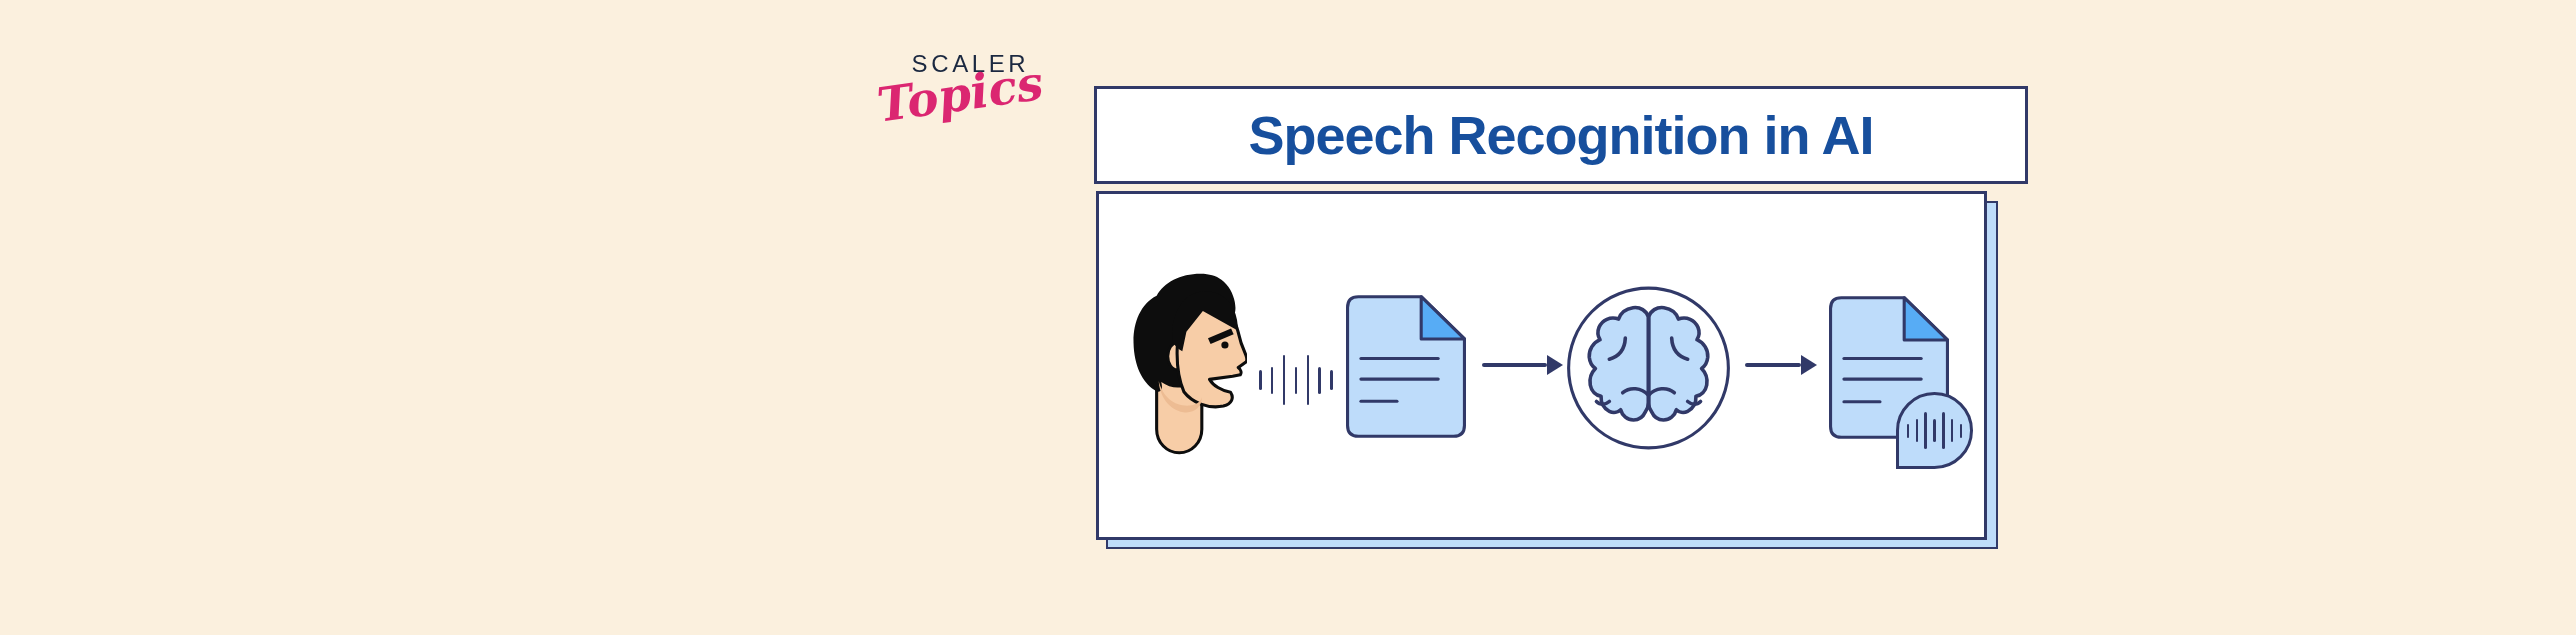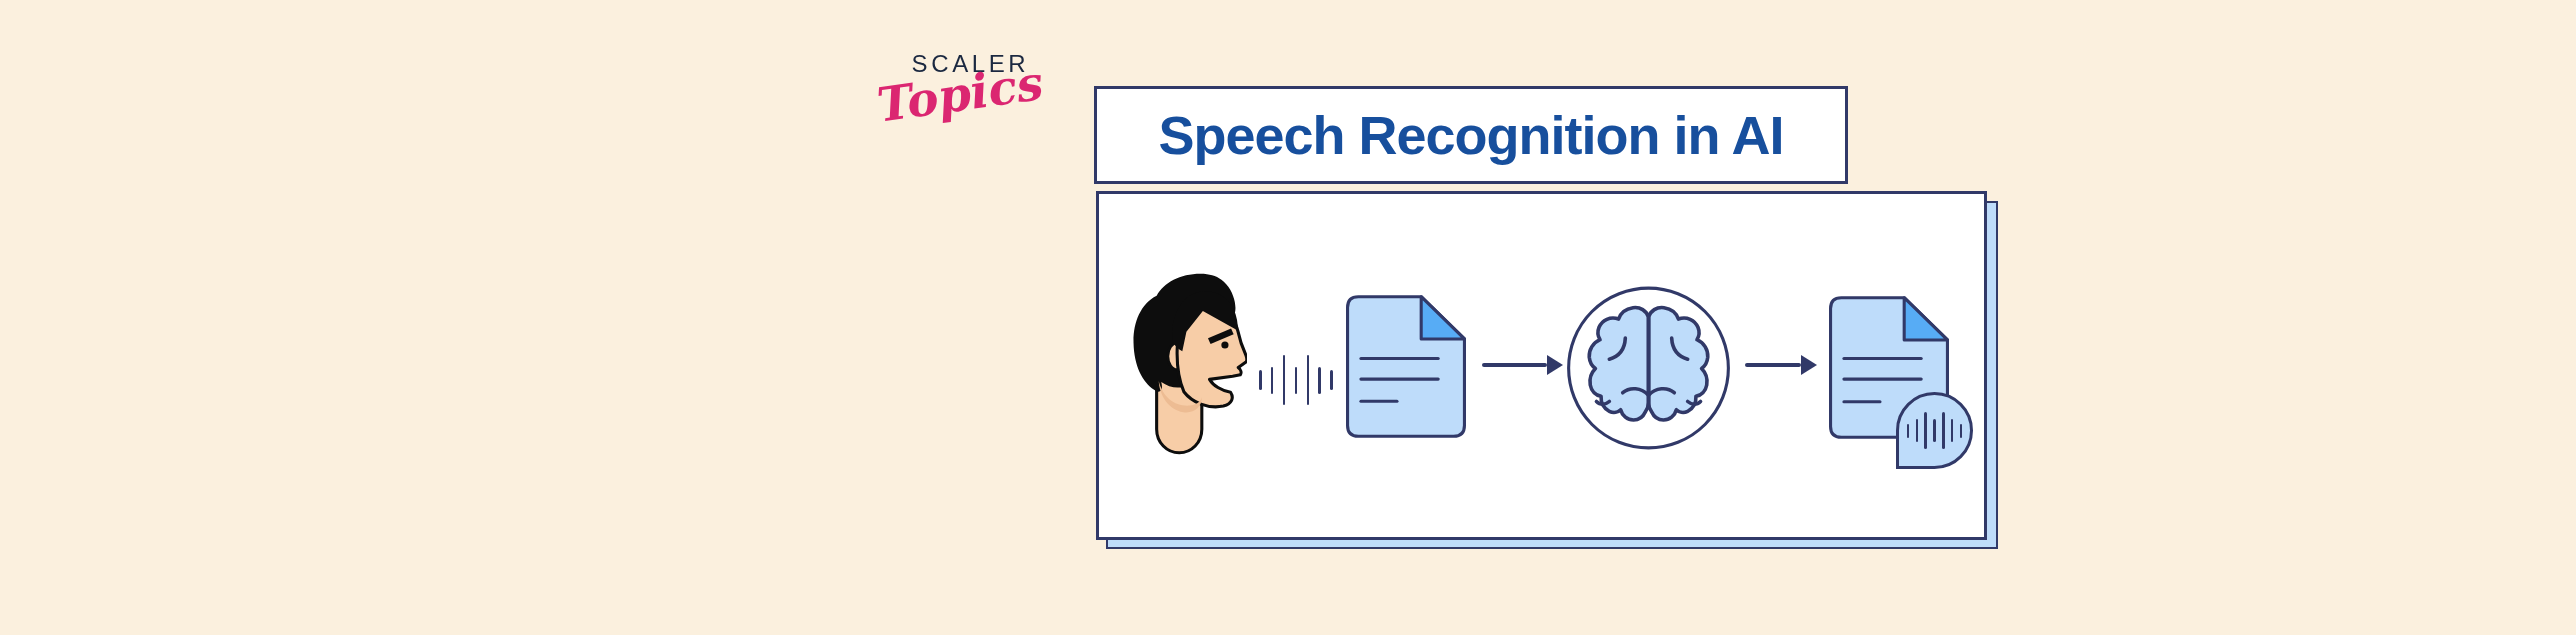--- a/index.html
+++ b/index.html
@@ -24,21 +24,21 @@
     font-family:"DejaVu Serif", serif;
     font-style:italic;font-weight:bold;
     font-size:47px;line-height:1.1;
     color:var(--logo_pink,#DB2671);
     transform:rotate(-8deg);
     text-align:center;
   }
 
   
   .title-box{
-    position:absolute;left:1094px;top:86px;width:754px;height:98px;
+    position:absolute;left:1094px;top:86px;width:934px;height:98px;
     box-sizing:border-box;background:var(--panel_white,#fff);
     border:3.1px solid var(--navy,#313968);
     display:flex;align-items:center;justify-content:center;
   }
   .title-text{
     font-size:54px;font-weight:bold;letter-spacing:-1px;
     color:var(--title_blue,#174F9D);
   }
 
   

